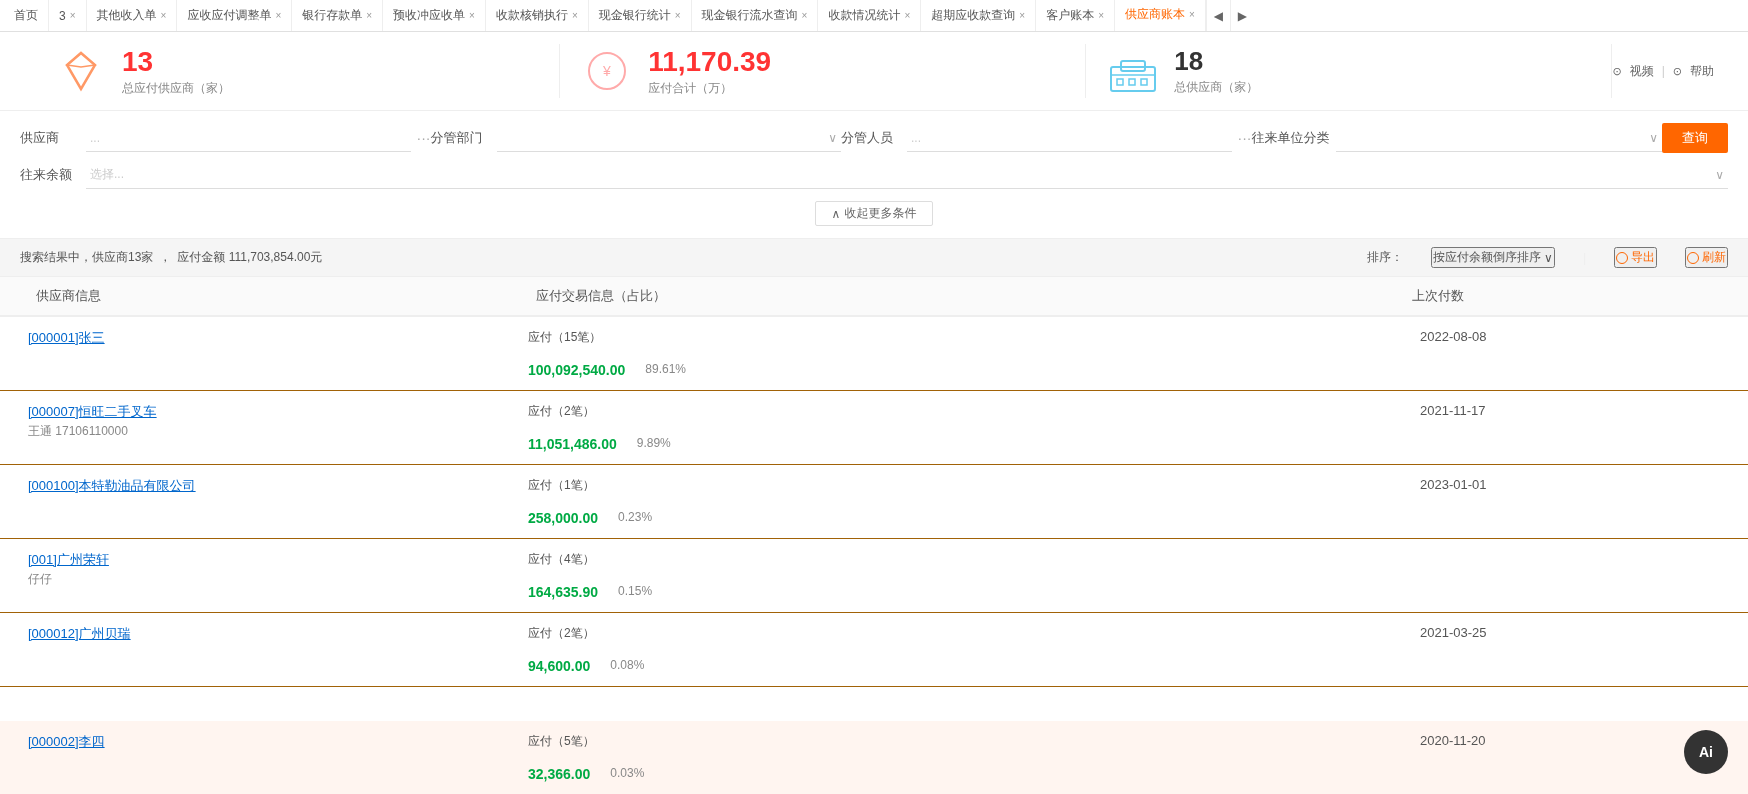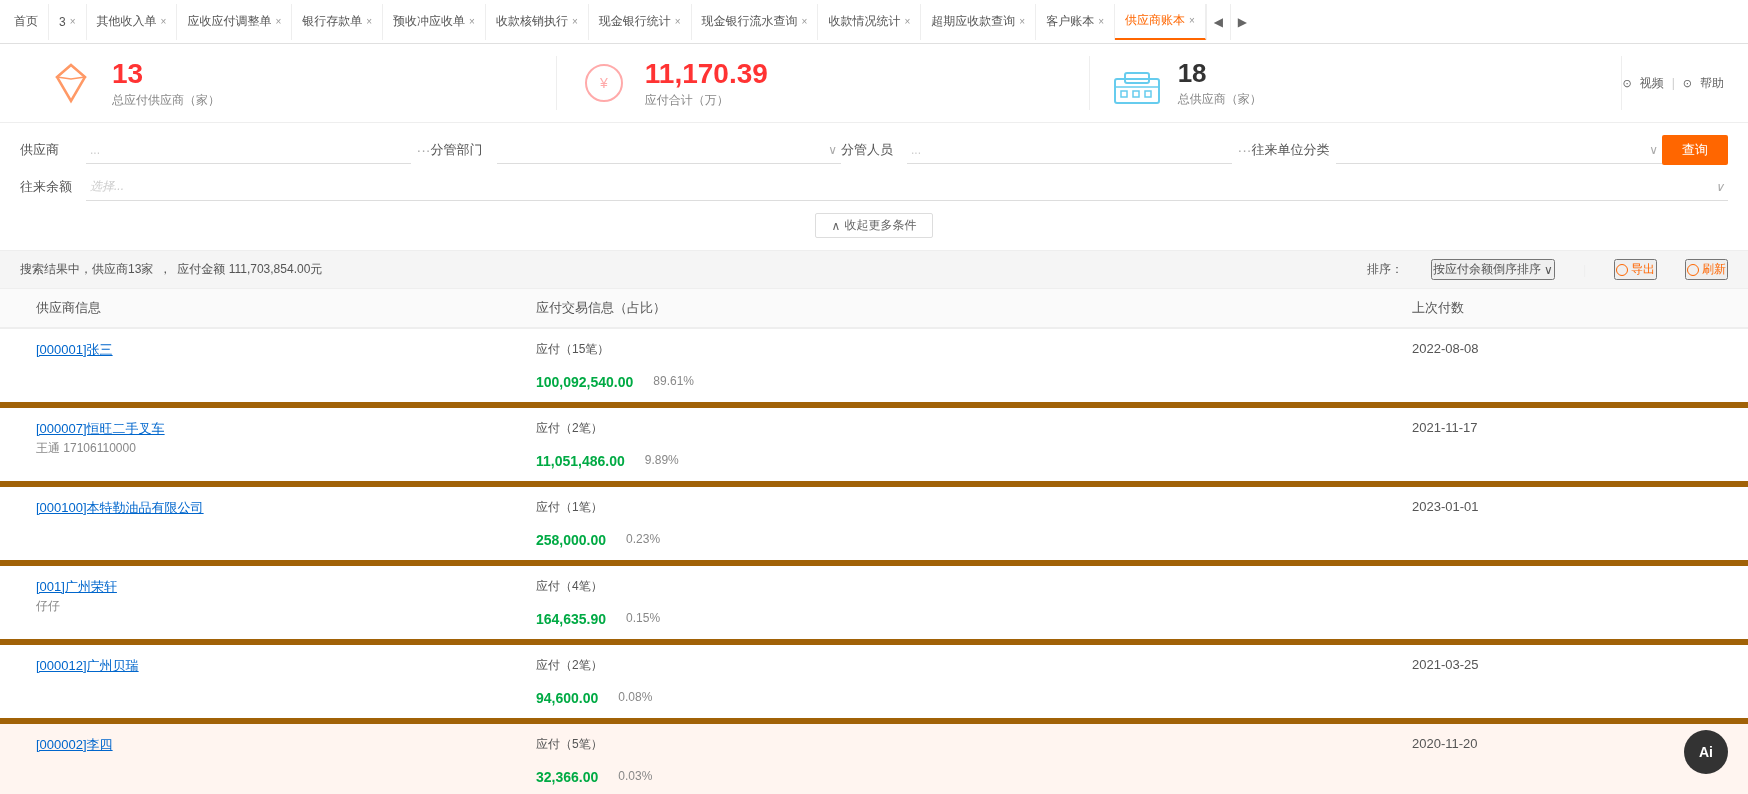--- a/index.html
+++ b/index.html
@@ -4,21 +4,21 @@
   <style>
     * { box-sizing: border-box; margin: 0; padding: 0; }
     body { font-family: 'Microsoft YaHei', Arial, sans-serif; font-size: 13px; background: #f5f5f5; color: #333; }
 
     
     .top-nav {
       background: #fff;
       border-bottom: 1px solid #e0e0e0;
       display: flex;
       align-items: center;
-      height: 44px;
+      height: 32px;
       padding: 0 4px;
       overflow: hidden;
     }
     .nav-tab {
       display: inline-flex;
       align-items: center;
       padding: 0 10px;
       height: 36px;
       font-size: 12px;
       color: #555;
@@ -39,21 +39,21 @@
       color: #666;
       font-size: 12px;
       border-left: 1px solid #eee;
     }
 
     
     .summary-bar {
       background: #fff;
       display: flex;
       align-items: center;
-      padding: 12px 24px;
+      padding: 12px 34px;
       border-bottom: 1px solid #eee;
       gap: 0;
     }
     .summary-item {
       display: flex;
       align-items: center;
       flex: 1;
       gap: 14px;
       padding: 0 20px;
       border-right: 1px solid #eee;
@@ -209,25 +209,25 @@
       background: #fafafa;
     }
     .table-header-cell {
       font-size: 13px;
       color: #555;
       font-weight: normal;
     }
     .table-row {
       display: grid;
       grid-template-columns: 500px 1fr 300px;
-      border-bottom: 6px solid #a16207;
-      padding: 12px 36px;
+      border-bottom: 1px solid #a16207;
+      padding: 12px 28px;
       align-items: start;
     }
-    .table-row.highlighted { background: #fff5f0; }
+    .table-row.highlighted { background: #fff5f0; margin-top: 34px; }
     .supplier-link {
       color: #0066cc;
       text-decoration: underline;
       cursor: pointer;
       font-size: 13px;
     }
     .supplier-sub {
       font-size: 12px;
       color: #888;
       margin-top: 2px;
@@ -380,21 +380,21 @@
       <button class="filter-select-btn">
         <span class="chevron">∨</span>
       </button>
     </div>
 
     <button class="btn-query">查询</button>
   </div>
   <div class="filter-row">
     <div class="filter-group">
       <span class="filter-label">往来余额</span>
-      <button class="filter-select-btn" style="min-width:120px;font-style:italic;">
+      <button class="filter-select-btn" style="min-width:120px;">
         <span style="color:#ccc;">选择...</span>
         <span class="chevron">∨</span>
       </button>
     </div>
   </div>
   <div class="collapse-bar">
     <button class="collapse-btn">
       <span>∧</span>
       <span>收起更多条件</span>
     </button>

